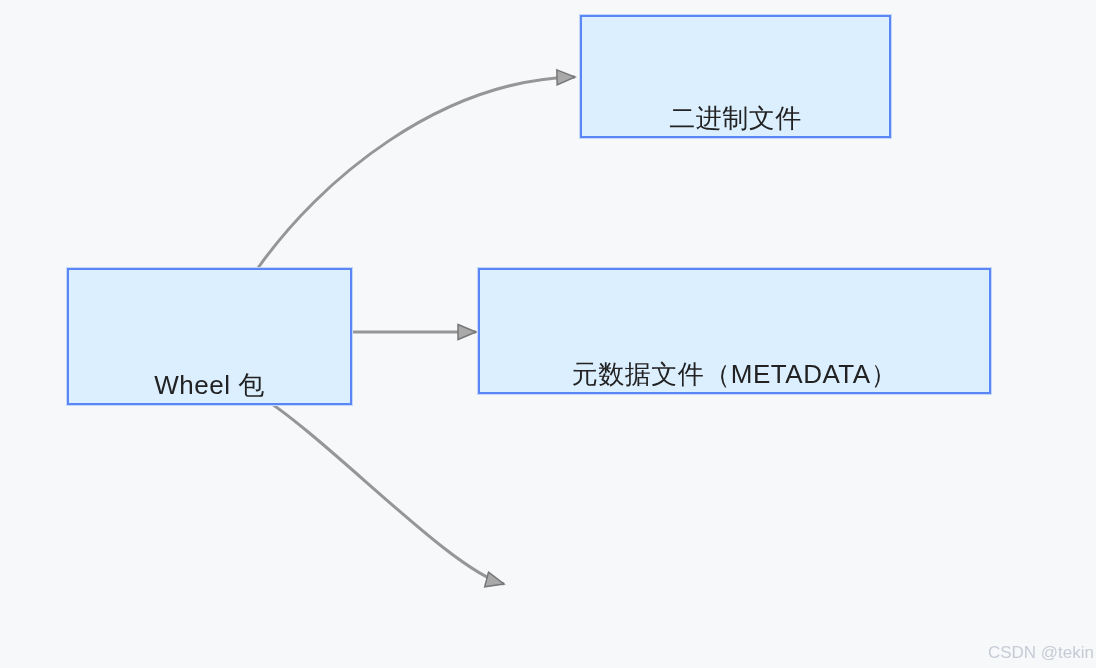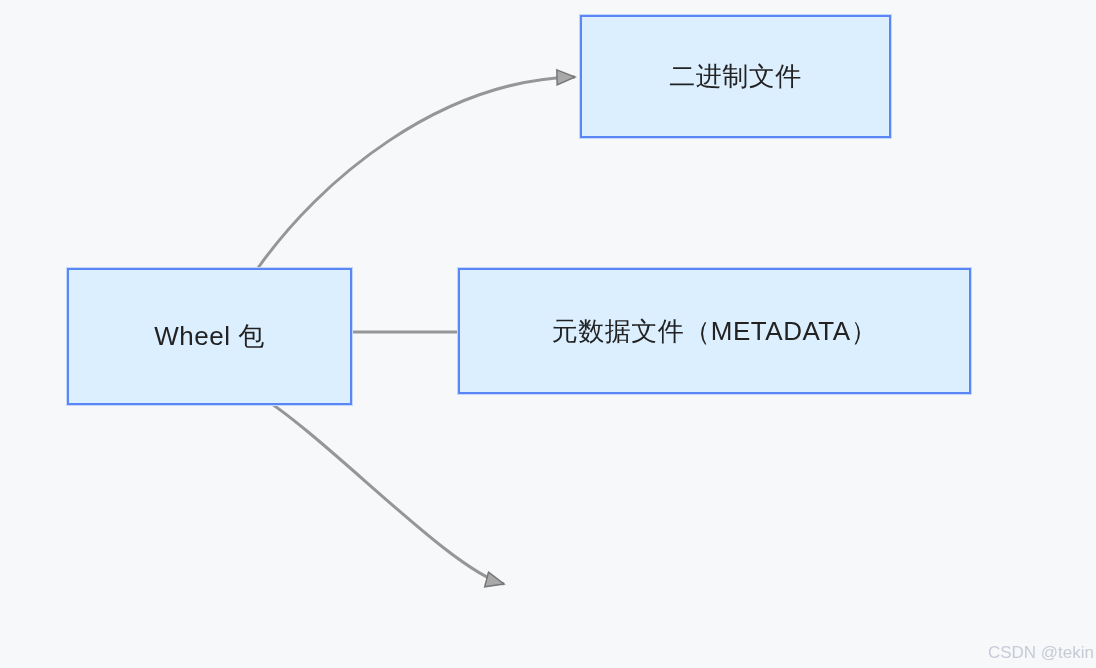--- a/index.html
+++ b/index.html
@@ -39,30 +39,30 @@
     stroke: var(--arrowhead-stroke);
     stroke-width: 1.5;
     stroke-linejoin: miter;
   }
   .node {
     position: absolute;
     background: var(--node-fill);
     border: 2px solid var(--node-border);
     box-shadow: 0 0 0 1px var(--node-border-halo);
     display: flex;
-    align-items: center;
+    align-items: flex-end;
     justify-content: center;
     font-size: 26px;
     color: var(--text);
     letter-spacing: 0.5px;
     white-space: nowrap;
   }
   .node-wheel    { left: 67px;  top: 268px; width: 285px; height: 137px; }
   .node-binary   { left: 580px; top: 15px;  width: 311px; height: 123px; }
-  .node-metadata { left: 458px; top: 268px; width: 513px; height: 126px; }
+  .node-metadata { left: 478px; top: 268px; width: 513px; height: 126px; }
   .node-record   { left: 508px; top: 521px; width: 454px; height: 126px; }
   .watermark {
     position: absolute;
     right: 2px; bottom: 5px;
     font-size: 17px;
     color: var(--watermark);
   }
 </style>
 </head>
 <body>

